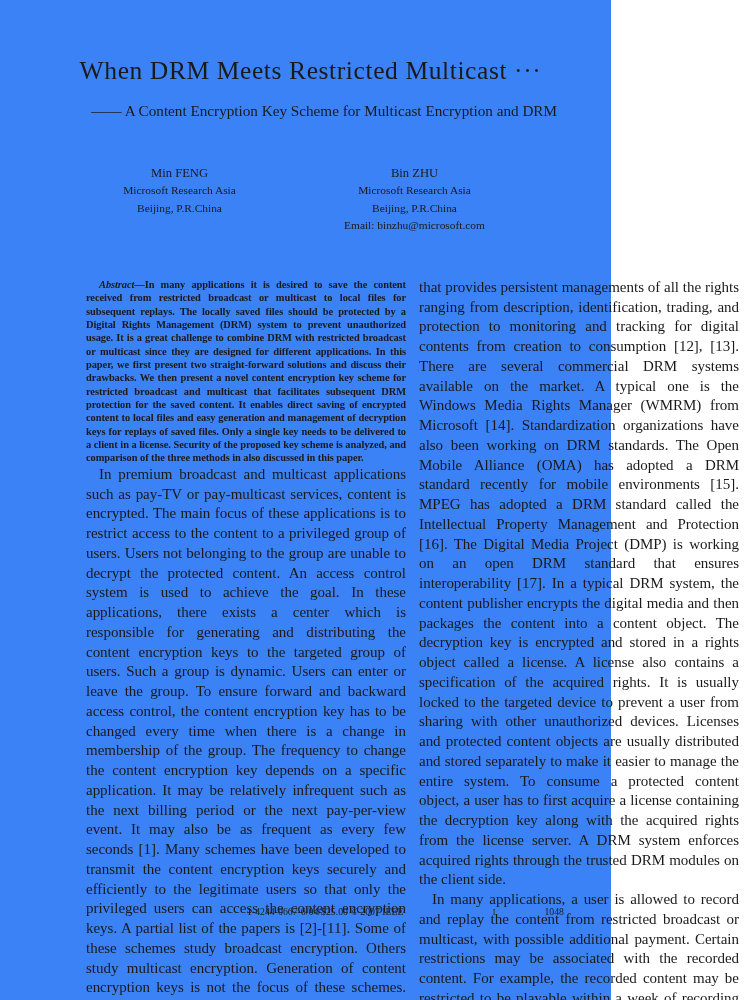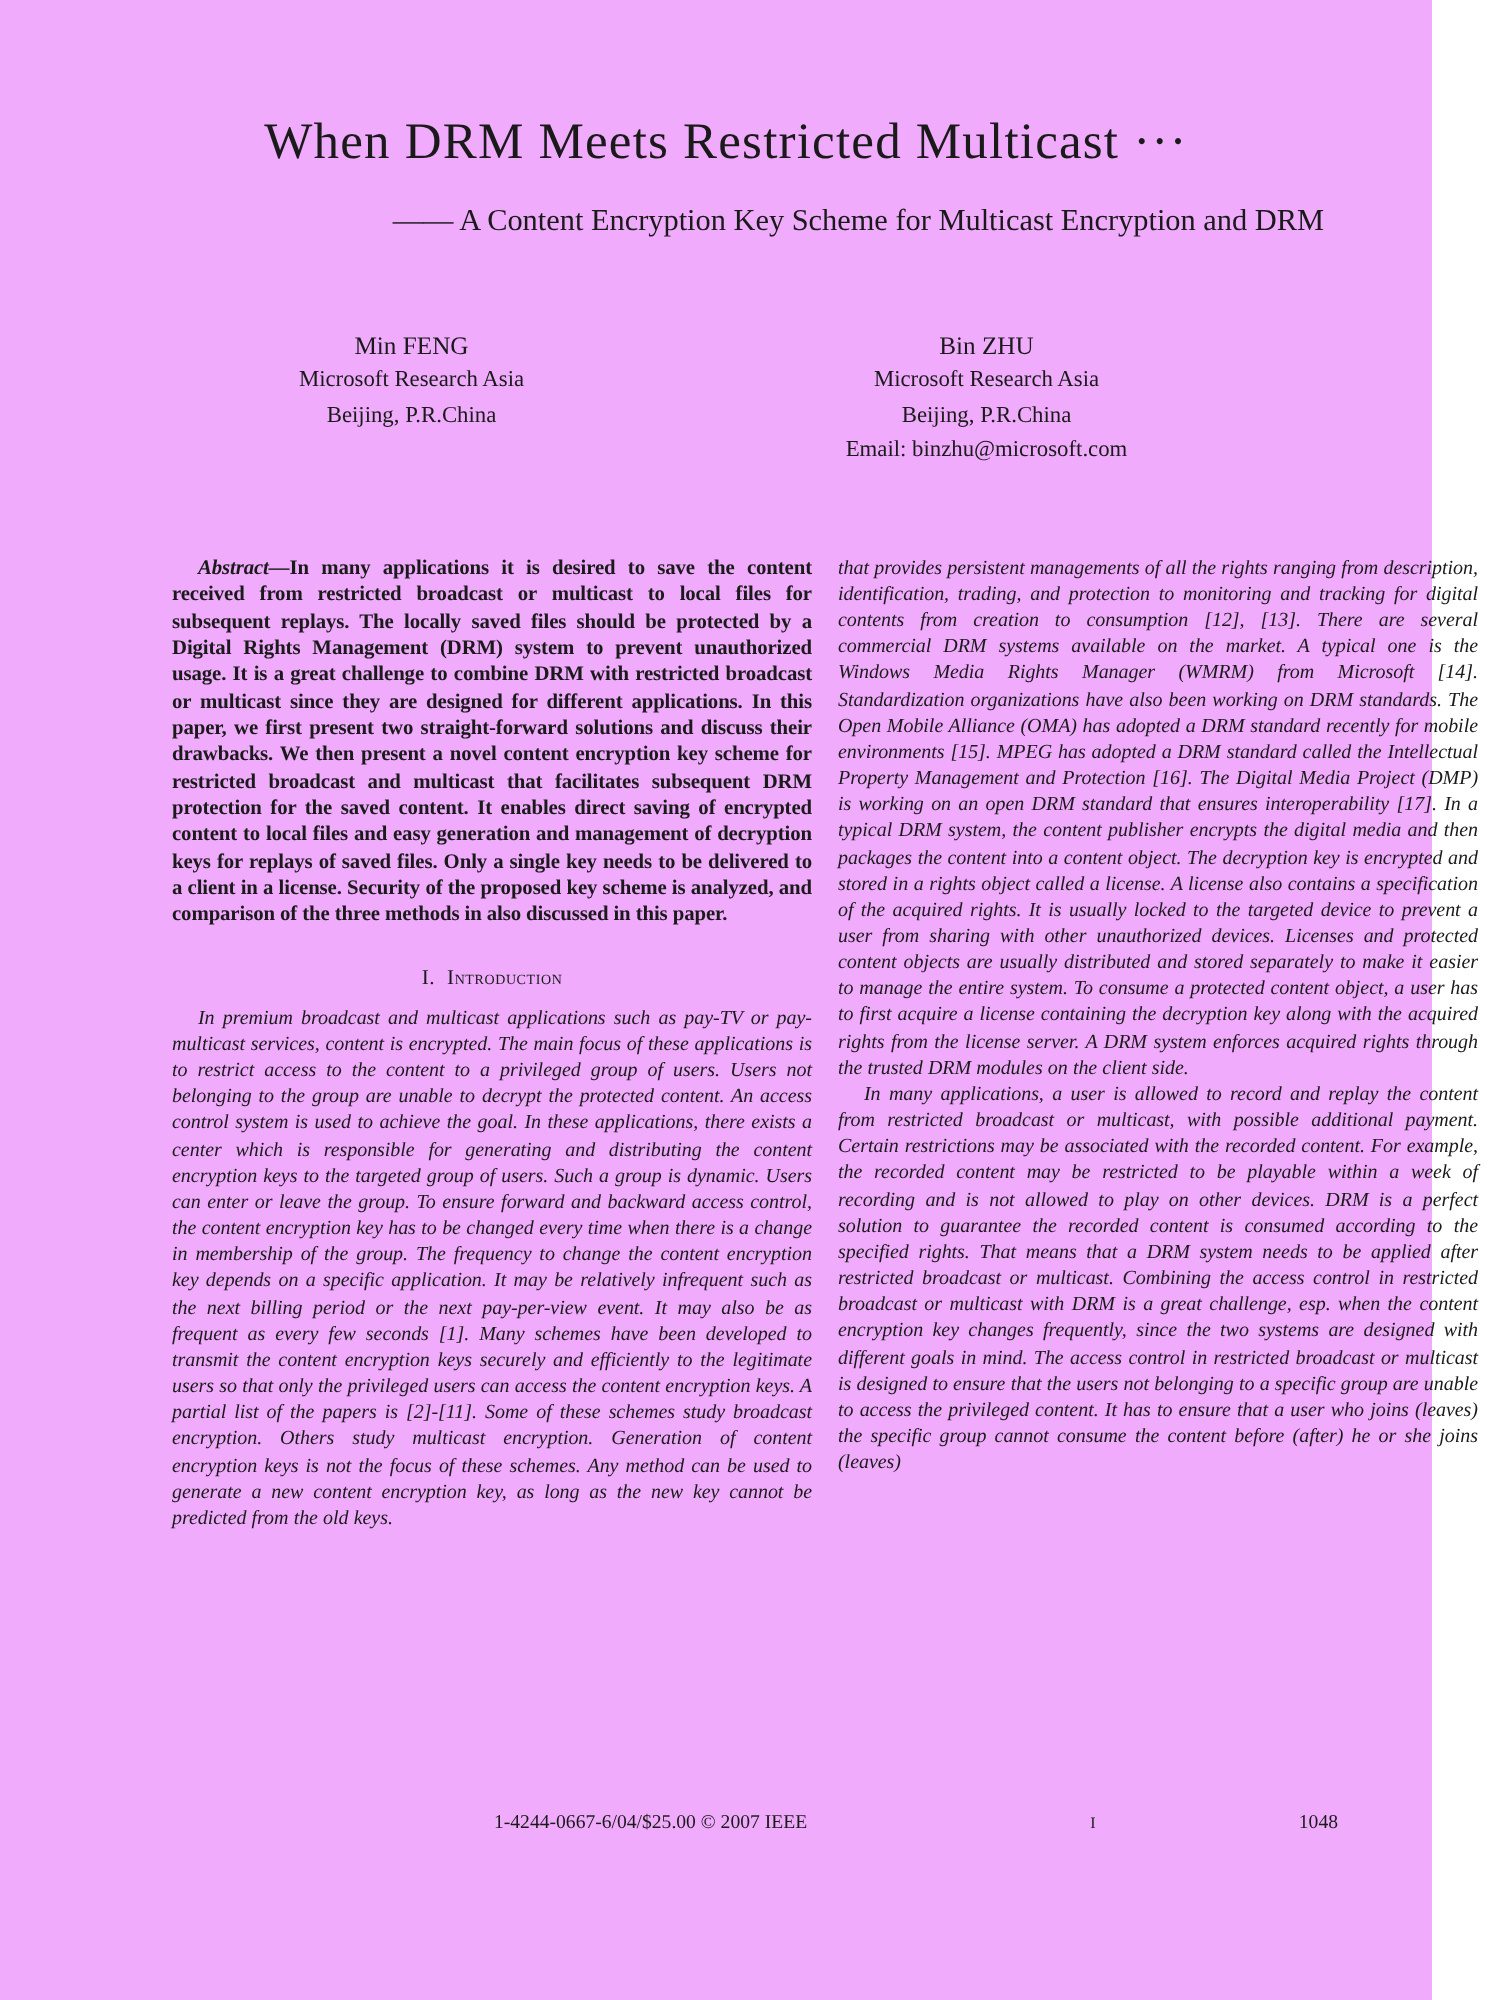--- a/index.html
+++ b/index.html
@@ -11,23 +11,23 @@
     width: 755px;
     height: 1000px;
     font-family: "Liberation Serif", "DejaVu Serif", serif;
     color: #1a1a1a;
     position: relative;
     overflow: hidden;
   }
   .page {
     position: absolute;
     left: 0; top: 0;
-    width: 716px;
+    width: 611px;
     height: 1000px;
-    background: #f0abfc;
+    background: #3b82f6;
   }
 
   
   .title-block {
     padding-top: 56px;
     padding-left: 62px;
     padding-right: 52px;
   }
   .paper-title {
     font-size: 25.5px;
@@ -94,28 +94,27 @@
   }
   .section-head {
     text-align: center;
     font-size: 10.6px;
     font-variant: small-caps;
     margin: 19px 0 8px 0;
     font-weight: normal;
     letter-spacing: 0.3px;
   }
   p.body-par {
-    font-size: 10px;
+    font-size: 15px;
     text-align: justify;
     line-height: 1.317;
     margin: 0;
     text-indent: 13px;
     letter-spacing: -0.02px;
     word-spacing: 0.1px;
-    font-style: italic;
   }
   p.body-par.cont {
     text-indent: 0;
   }
 
   
   .footer {
     position: absolute;
     left: 62px;
     right: 47px;
@@ -150,21 +149,20 @@
       <span class="author-line">Beijing, P.R.China</span>
       <span class="author-line">Email: binzhu@microsoft.com</span>
     </div>
   </div>
 
   <div class="columns">
 
     <div class="col">
       <p class="abstract"><span class="abs-head">Abstract—</span><span>In many applications it is desired to save the content received from restricted broadcast or multicast to local files for subsequent replays. The locally saved files should be protected by a Digital Rights Management (DRM) system to prevent unauthorized usage. It is a great challenge to combine DRM with restricted broadcast or multicast since they are designed for different applications. In this paper, we first present two straight-forward solutions and discuss their drawbacks. We then present a novel content encryption key scheme for restricted broadcast and multicast that facilitates subsequent DRM protection for the saved content. It enables direct saving of encrypted content to local files and easy generation and management of decryption keys for replays of saved files. Only a single key needs to be delivered to a client in a license. Security of the proposed key scheme is analyzed, and comparison of the three methods in also discussed in this paper.</span></p>
 
-      <div class="section-head"><span>I.</span>&nbsp; <span>Introduction</span></div>
 
       <p class="body-par">In premium broadcast and multicast applications such as pay-TV or pay-multicast services, content is encrypted. The main focus of these applications is to restrict access to the content to a privileged group of users. Users not belonging to the group are unable to decrypt the protected content. An access control system is used to achieve the goal. In these applications, there exists a center which is responsible for generating and distributing the content encryption keys to the targeted group of users. Such a group is dynamic. Users can enter or leave the group. To ensure forward and backward access control, the content encryption key has to be changed every time when there is a change in membership of the group. The frequency to change the content encryption key depends on a specific application. It may be relatively infrequent such as the next billing period or the next pay-per-view event. It may also be as frequent as every few seconds [1]. Many schemes have been developed to transmit the content encryption keys securely and efficiently to the legitimate users so that only the privileged users can access the content encryption keys. A partial list of the papers is [2]-[11]. Some of these schemes study broadcast encryption. Others study multicast encryption. Generation of content encryption keys is not the focus of these schemes. Any method can be used to generate a new content encryption key, as long as the new key cannot be predicted from the old keys.</p>
     </div>
 
     <div class="col">
       <p class="body-par cont">that provides persistent managements of all the rights ranging from description, identification, trading, and protection to monitoring and tracking for digital contents from creation to consumption [12], [13]. There are several commercial DRM systems available on the market. A typical one is the Windows Media Rights Manager (WMRM) from Microsoft [14]. Standardization organizations have also been working on DRM standards. The Open Mobile Alliance (OMA) has adopted a DRM standard recently for mobile environments [15]. MPEG has adopted a DRM standard called the Intellectual Property Management and Protection [16]. The Digital Media Project (DMP) is working on an open DRM standard that ensures interoperability [17]. In a typical DRM system, the content publisher encrypts the digital media and then packages the content into a content object. The decryption key is encrypted and stored in a rights object called a license. A license also contains a specification of the acquired rights. It is usually locked to the targeted device to prevent a user from sharing with other unauthorized devices. Licenses and protected content objects are usually distributed and stored separately to make it easier to manage the entire system. To consume a protected content object, a user has to first acquire a license containing the decryption key along with the acquired rights from the license server. A DRM system enforces acquired rights through the trusted DRM modules on the client side.</p>
       <p class="body-par">In many applications, a user is allowed to record and replay the content from restricted broadcast or multicast, with possible additional payment. Certain restrictions may be associated with the recorded content. For example, the recorded content may be restricted to be playable within a week of recording and is not allowed to play on other devices. DRM is a perfect solution to guarantee the recorded content is consumed according to the specified rights. That means that a DRM system needs to be applied after restricted broadcast or multicast. Combining the access control in restricted broadcast or multicast with DRM is a great challenge, esp. when the content encryption key changes frequently, since the two systems are designed with different goals in mind. The access control in restricted broadcast or multicast is designed to ensure that the users not belonging to a specific group are unable to access the privileged content. It has to ensure that a user who joins (leaves) the specific group cannot consume the content before (after) he or she joins (leaves)</p>
     </div>
 
   </div>

